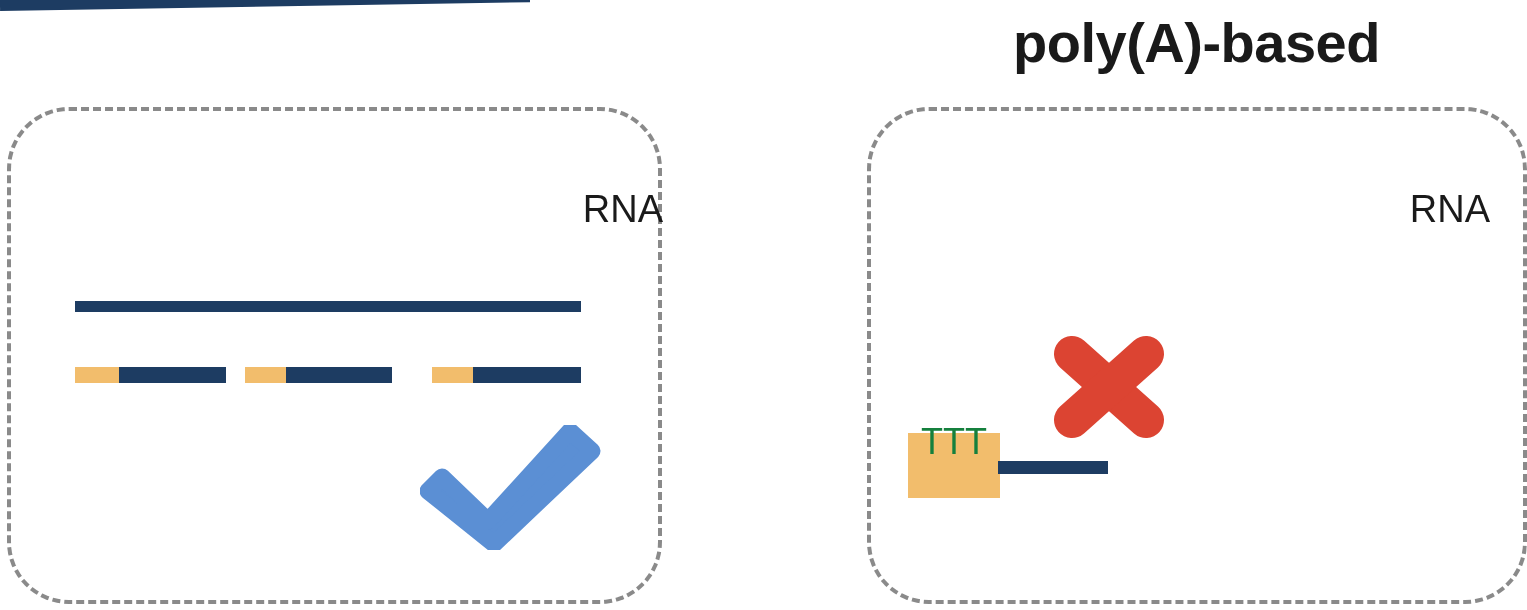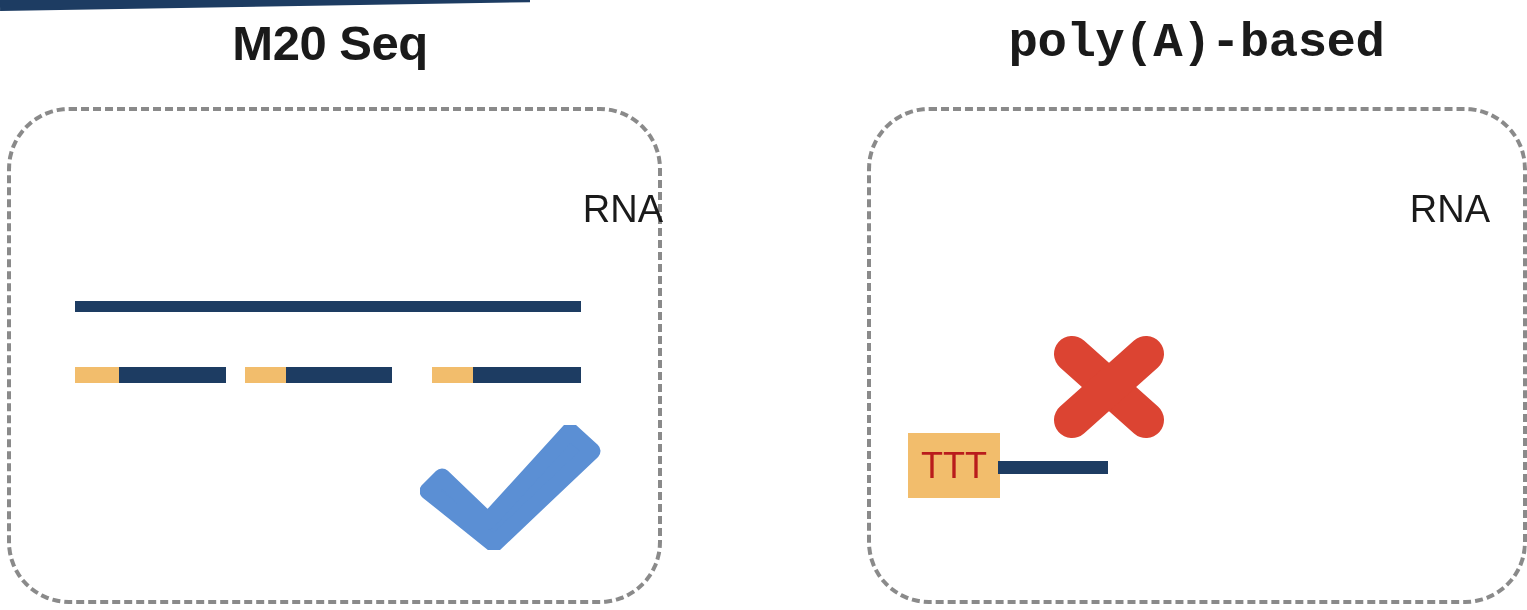--- a/index.html
+++ b/index.html
@@ -33,23 +33,22 @@
     left: 0;
     top: 14px;
     width: 660px;
     font-size: 49px;
     line-height: 58px;
   }
   #title-right {
     left: 868px;
     top: 14px;
     width: 657px;
-    font-size: 49px;
+    font-size: 56px;
     line-height: 58px;
-    font-family: Liberation Mono, monospace;
   }
 
   
   .panel-box {
     position: absolute;
     border: 4px dashed #8a8a8a;
     border-radius: 62px;
     background: #ffffff;
     box-sizing: border-box;
   }
@@ -138,27 +137,27 @@
     left: 908px;
     top: 433px;
     width: 92px;
     height: 65px;
     background: #f2bd6c;
     box-sizing: border-box;
   }
   #ttt-text {
     position: absolute;
     left: 908px;
-    top: 433px;
+    top: 409px;
     width: 92px;
     height: 65px;
     line-height: 65px;
     text-align: center;
     font-size: 36px;
-    color: #b91c1c;
+    color: #15803d;
     white-space: nowrap;
   }
   #ttt-extension {
     position: absolute;
     left: 998px;
     top: 461px;
     width: 110px;
     height: 13px;
     background: #1d3c62;
   }
@@ -177,21 +176,20 @@
     top: 332px;
     width: 122px;
     height: 110px;
   }
 </style>
 </head>
 <body>
 
 <div id="figure">
 
-  <div class="panel-title" id="title-left">M20 Seq</div>
 
   <div class="panel-box" id="box-left"></div>
 
   <div class="rna-label" id="rna-label-left">RNA</div>
 
   <div class="strand" id="rna-strand-left"></div>
 
   <div class="seg-row">
     <div class="seg-primer" style="left:75px;  width:44px;"></div>
     <div class="seg-extension" style="left:119px; width:107px;"></div>

